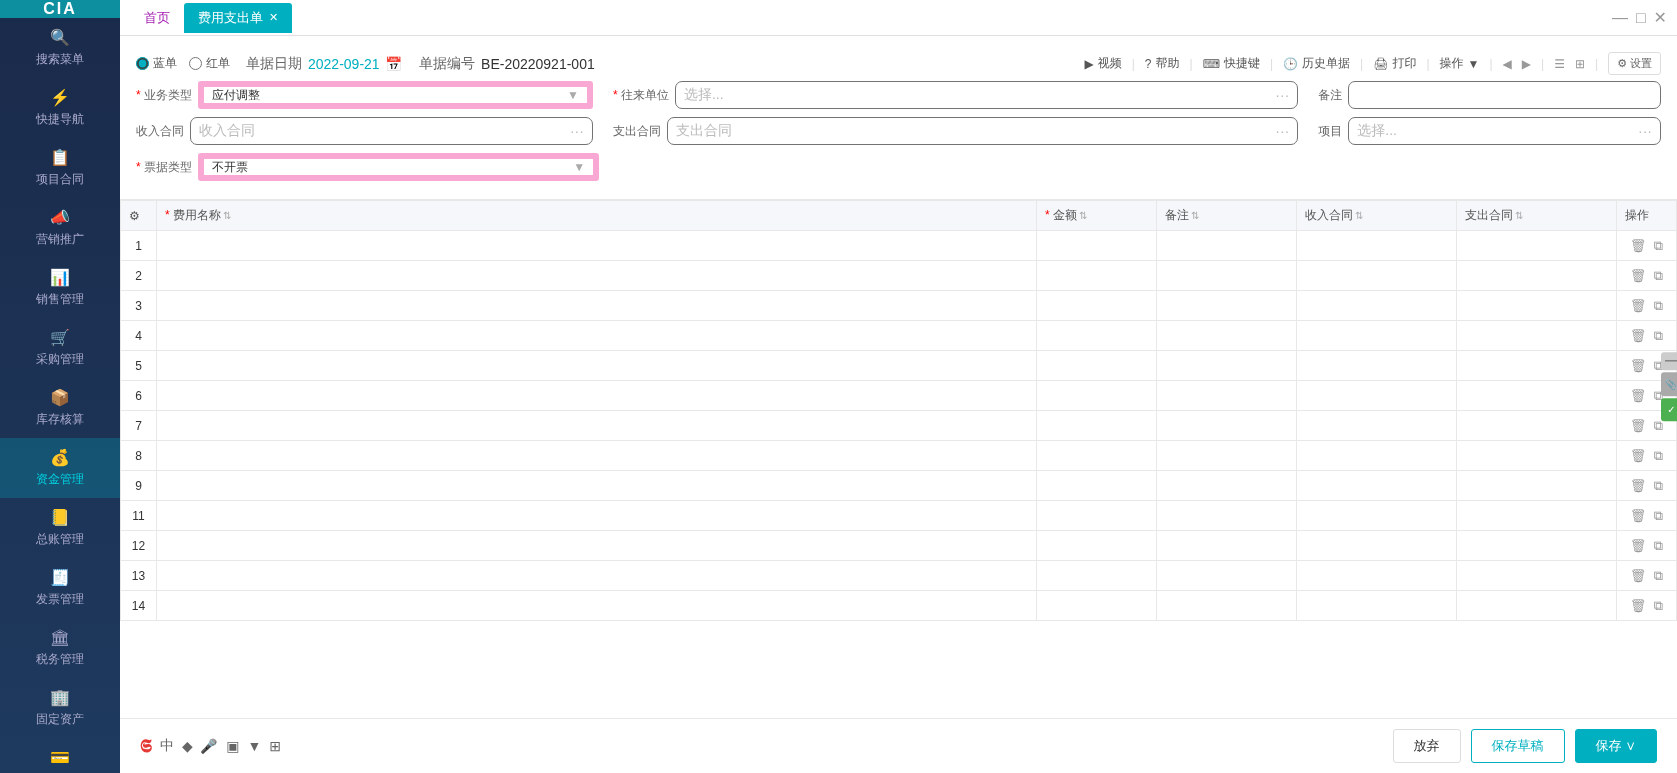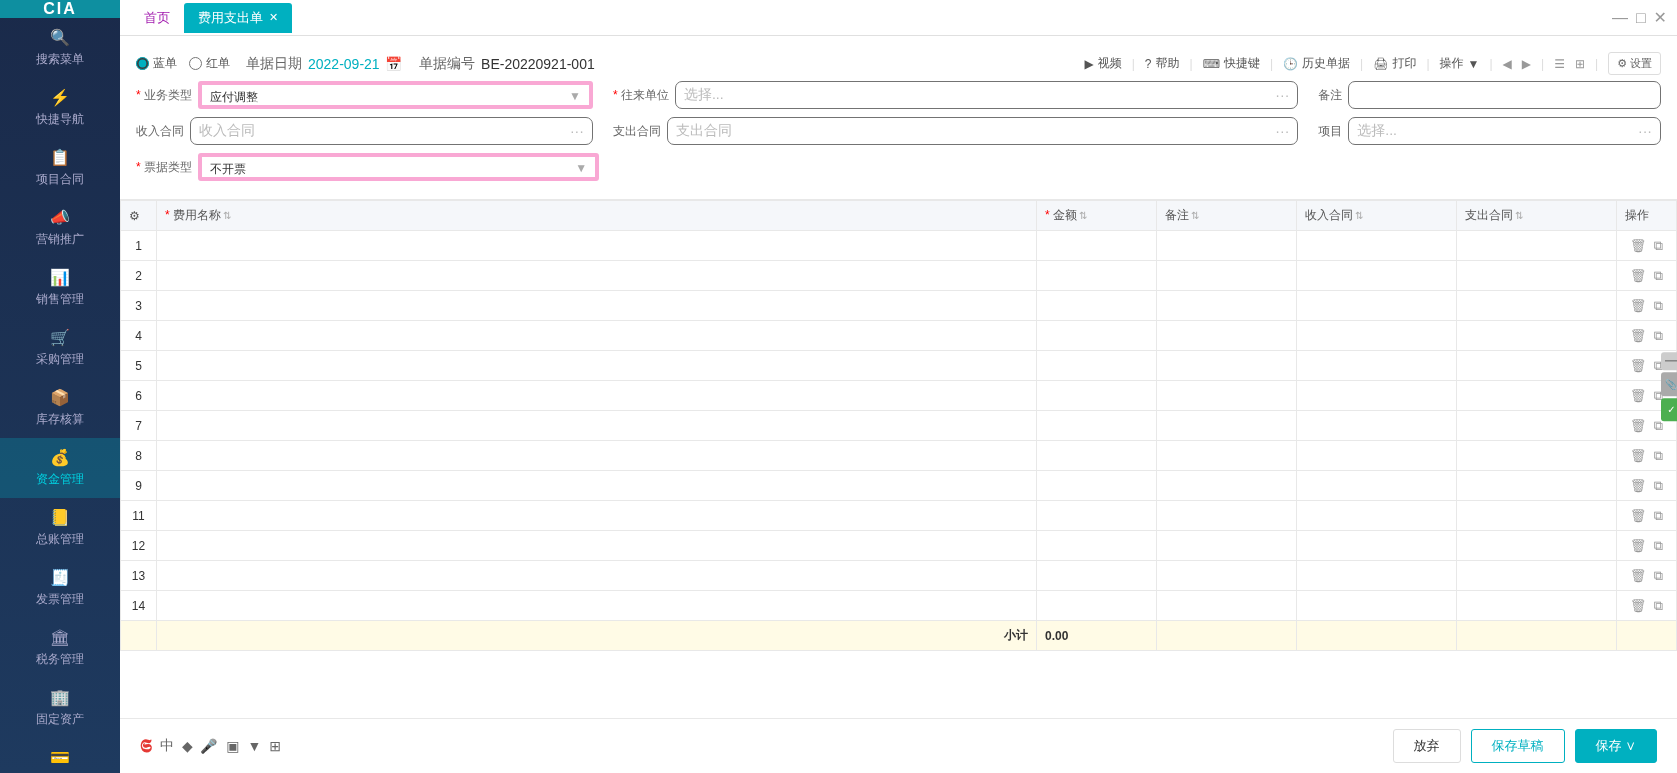--- a/index.html
+++ b/index.html
@@ -63,23 +63,23 @@
     .form-group { display: flex; align-items: center; gap: 6px; flex: 1; min-width: 200px; }
     .form-group label { font-size: 12px; color: #666; white-space: nowrap; }
     .form-group label.req::before { content: '* '; color: red; }
     .form-input {
       flex: 1; border: 1px solid #737373; border-radius: 7px; padding: 4px 8px;
       font-size: 14px; color: #333; min-width: 80px; height: 28px;
       display: flex; align-items: center; justify-content: space-between;
       background: #fff; cursor: pointer;
     }
     .form-select {
-      flex: 1; border: 4px solid #f9a8d4; border-radius: 3px; padding: 4px 8px;
+      flex: 1; border: 6px solid #f9a8d4; border-radius: 3px; padding: 4px 8px;
       font-size: 12px; color: #333; height: 28px; background: #fff;
-      display: flex; justify-content: space-between; cursor: pointer;
+      display: flex; align-items: center; justify-content: space-between; cursor: pointer;
     }
 
     
     .table-area { flex: 1; overflow: auto; background: #fff; }
     .data-table { width: 100%; border-collapse: collapse; font-size: 12px; }
     .data-table th {
       background: #f5f7fa; border: 1px solid #e8e8e8; padding: 6px 8px;
       text-align: left; font-weight: normal; color: #555; position: sticky; top: 0; z-index: 10;
       white-space: nowrap;
     }
@@ -526,29 +526,20 @@
       <td></td>
       <td></td>
       <td></td>
       <td></td>
       <td></td>
       <td class="col-op">
         <button class="op-btn">🗑</button>
         <button class="op-btn">⧉</button>
       </td>
     </tr>
-          <tr class="subtotal-row">
-    <td></td>
-    <td class="subtotal-label">小计</td>
-    <td style="font-weight:bold;">0.00</td>
-    <td></td>
-    <td></td>
-    <td></td>
-    <td></td>
-  </tr>
         </tbody>
     </table>
   </div>
 
   <div class="footer-area">
     <div class="footer-icons">
       <span style="color:#e53935;font-weight:bold;font-size:18px;font-family:serif;">𝕾</span>
       <span style="color:#666;font-size:14px;">中</span>
       <span style="color:#666;font-size:14px;">◆</span>
       <span style="color:#666;font-size:14px;">🎤</span>

